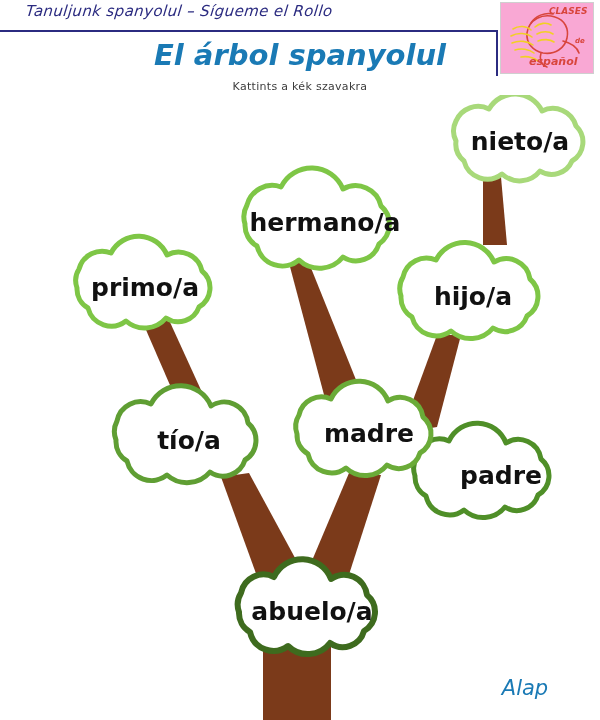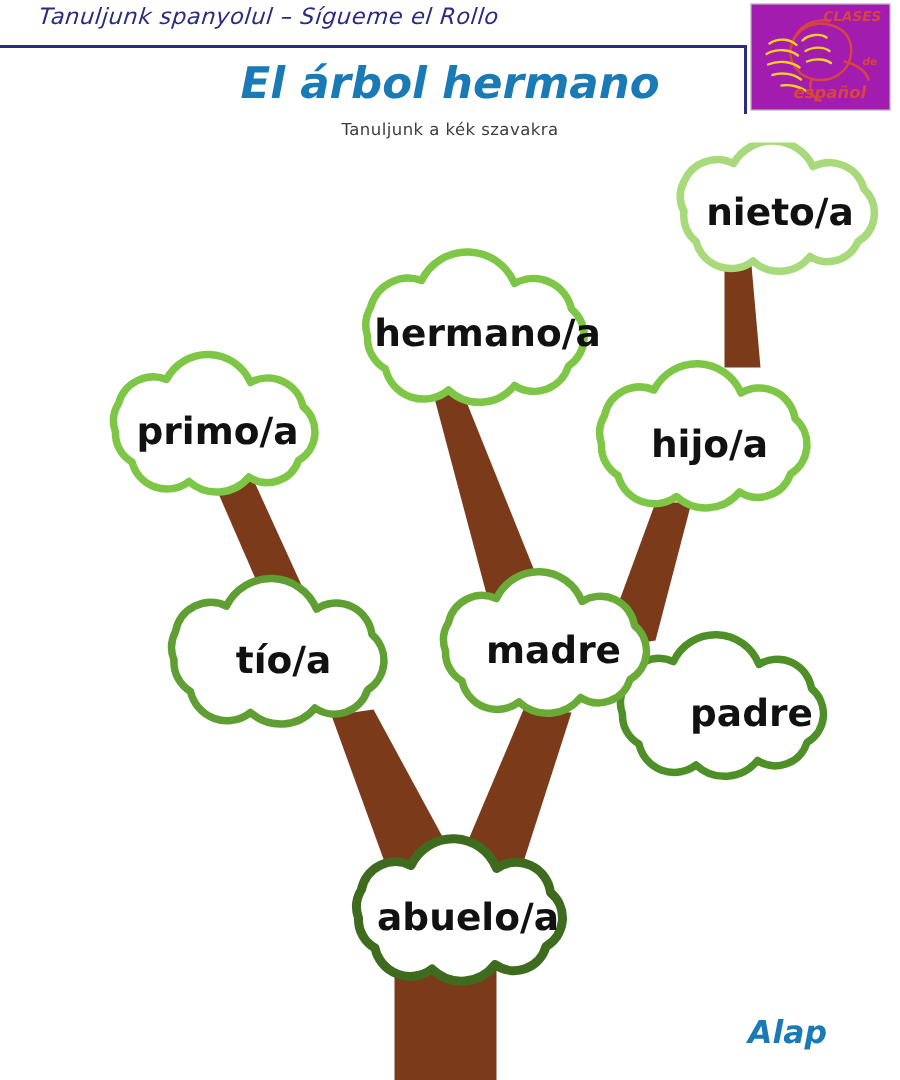--- a/index.html
+++ b/index.html
@@ -43,21 +43,21 @@
     left: 496px; top: 30px;
     width: 2px; height: 46px;
     background: #2b2b80;
   }
 
   
   #brand-logo {
     position: absolute;
     left: 500px; top: 2px;
     width: 94px; height: 72px;
-    background: #a21caf;
+    background: #f9a8d4;
     border: 1px solid #cfcfcf;
     box-sizing: border-box;
     overflow: hidden;
   }
   #brand-logo svg { display: block; }
 
   
   #page-title {
     position: absolute;
     left: 0; top: 38px;
@@ -102,21 +102,21 @@
 
   
   #footer-link {
     position: absolute;
     left: 470px; top: 676px;
     width: 110px;
     text-align: center;
     font-family: "DejaVu Sans", sans-serif;
     font-size: 21px;
     font-style: italic;
-    font-weight: bold;
+    font-weight: normal;
     color: #1a7ab5;
     cursor: pointer;
   }
 </style>
 </head>
 <body>
 
 <div id="site-header">
   <div id="header-script-title">Tanuljunk spanyolul – Sígueme el Rollo</div>
   <div id="header-rule-h"></div>
@@ -142,22 +142,22 @@
       <path d="M37 38 C42 36 49 36 53 39"></path>
     </g>
     <g font-family="DejaVu Sans, sans-serif" font-style="italic" font-weight="bold">
       <text x="48" y="11" font-size="9" fill="#d8453c">CLASES</text>
       <text x="74" y="40" font-size="7" fill="#d8453c">de</text>
       <text x="28" y="62" font-size="11" fill="#d8453c">español</text>
     </g>
   </svg>
 </div>
 
-<div id="page-title">El árbol hermano</div>
-<div id="page-subtitle">Tanuljunk a kék szavakra</div>
+<div id="page-title">El árbol spanyolul</div>
+<div id="page-subtitle">Kattints a kék szavakra</div>
 
 <div id="family-tree">
   <svg viewBox="0 0 600 625" xmlns="http://www.w3.org/2000/svg">
 
     <g id="branches">
 
       <polygon points="232,625 232,500 300,500 300,625" fill="#7B3A1A"></polygon>
 
       <polygon points="240,520 295,520 218,378 190,382" fill="#7B3A1A"></polygon>
 

